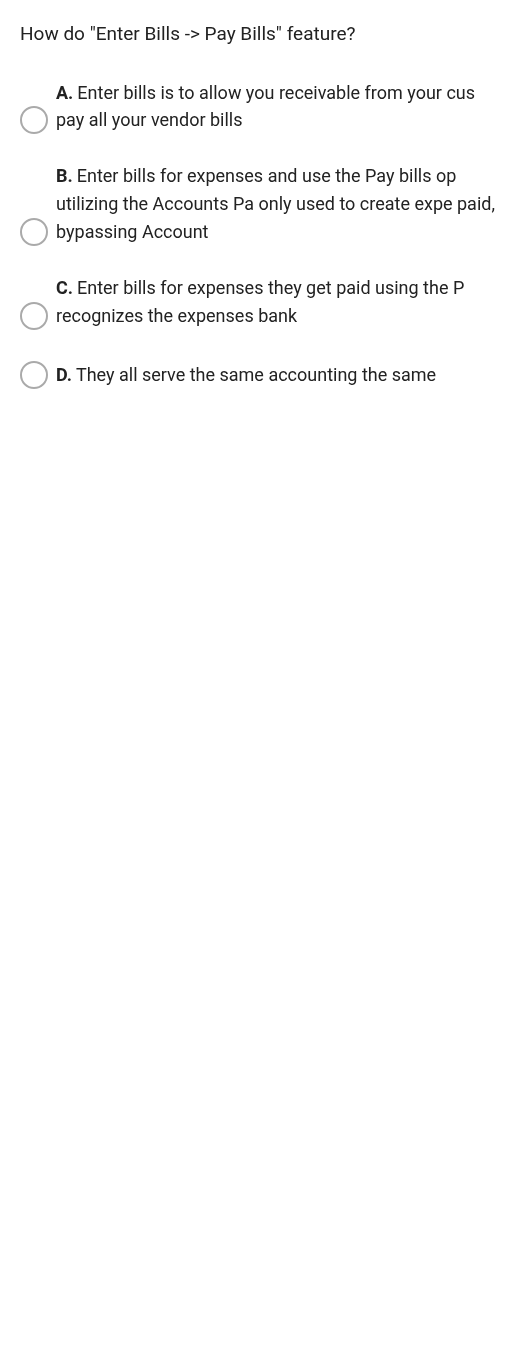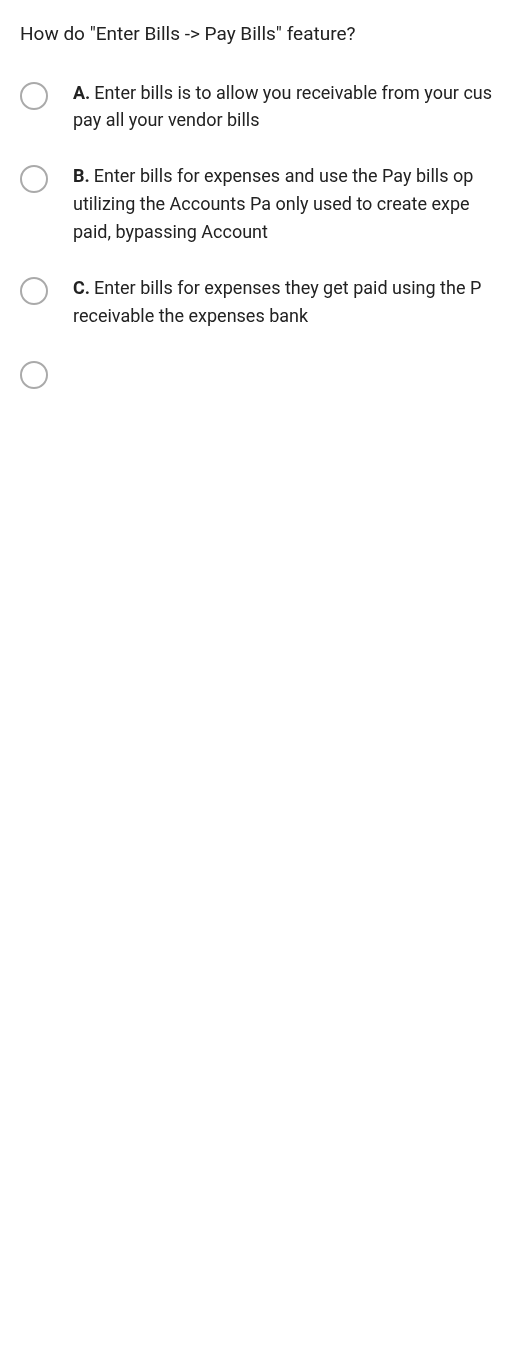--- a/index.html
+++ b/index.html
@@ -28,22 +28,22 @@
 
     .options-list {
       list-style: none;
       display: flex;
       flex-direction: column;
       gap: 28px;
     }
 
     .option-item {
       display: flex;
-      align-items: flex-start;
-      gap: 25px;
+      align-items: flex-end;
+      gap: 8px;
     }
 
     .radio-circle {
       width: 28px;
       height: 28px;
       border-radius: 50%;
       border: 2px solid #aaaaaa;
       background: #ffffff;
       flex-shrink: 0;
       margin-top: 3px;
@@ -71,18 +71,19 @@
 <li class="option-item">
       <div class="radio-circle"></div>
       <div class="option-content"><span class="option-label">A.</span><span>Enter bills is to allow you receivable from your cus pay all your vendor bills</span></div>
     </li>
     <li class="option-item">
       <div class="radio-circle"></div>
       <div class="option-content"><span class="option-label">B.</span><span>Enter bills for expenses and use the Pay bills op utilizing the Accounts Pa only used to create expe paid, bypassing Account</span></div>
     </li>
     <li class="option-item">
       <div class="radio-circle"></div>
-      <div class="option-content"><span class="option-label">C.</span><span>Enter bills for expenses they get paid using the P receivable the expenses bank</span></div>
+      <div class="option-content"><span class="option-label">C.</span><span>Enter bills for expenses they get paid using the P recognizes the expenses bank</span></div>
     </li>
     <li class="option-item">
       <div class="radio-circle"></div>
+      <div class="option-content"><span class="option-label">D.</span><span>They all serve the same accounting the same</span></div>
     </li>
   </ul>
 
 </body></html>

